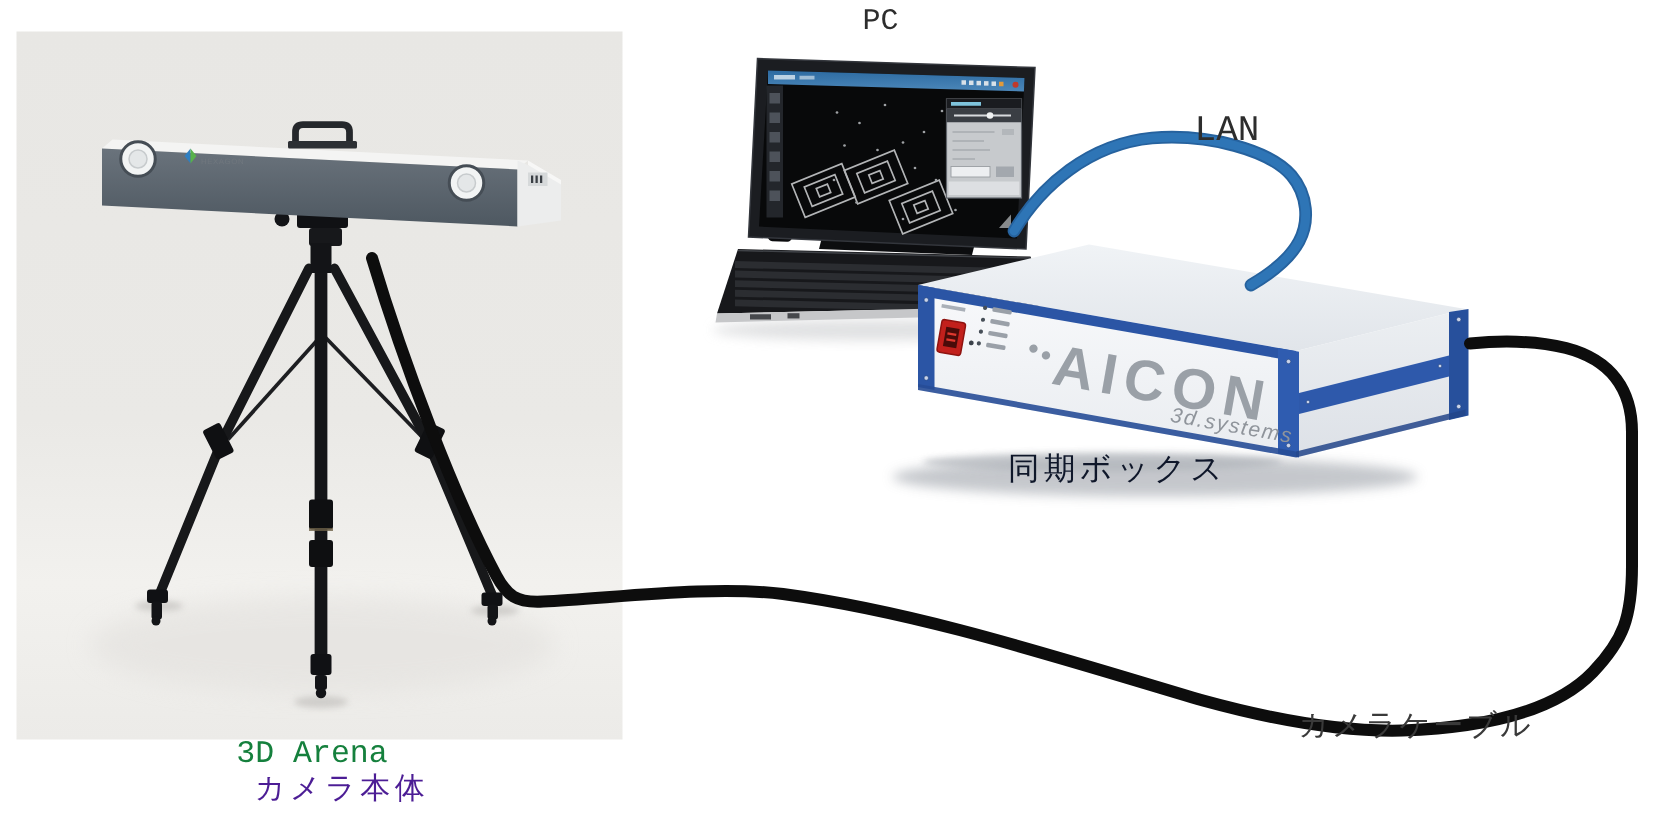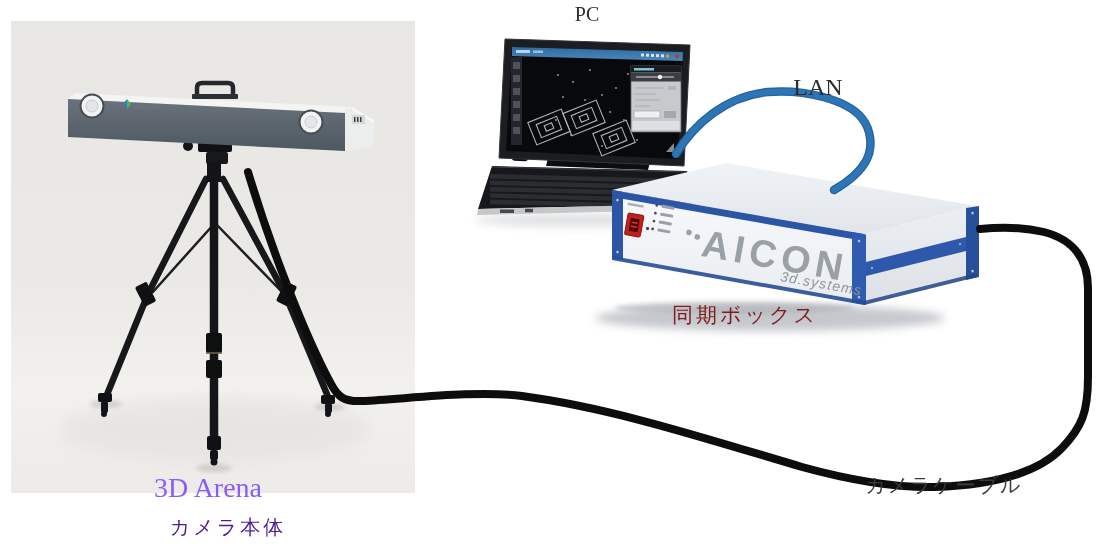--- a/index.html
+++ b/index.html
@@ -3,26 +3,26 @@
 <meta charset="utf-8">
 <style>
   html,body{margin:0;padding:0;background:#ffffff;}
   #stage{
     position:relative;width:1111px;height:556px;background:#ffffff;overflow:hidden;
     font-family:"Liberation Sans","DejaVu Sans",sans-serif;
   }
   #diagram-svg{position:absolute;left:0;top:0;}
   .label{
     position:absolute;text-align:center;color:#2d2d2d;z-index:5;
-    font-family:Liberation Serif, serif;line-height:1.15;
+    font-family:Liberation Mono, monospace;line-height:1.15;
   }
   .lbl-pc{left:547px;top:3px;width:80px;font-size:20px;}
   .lbl-lan{left:778px;top:74px;width:80px;font-size:24px;}
-  .lbl-sync{left:645px;top:303px;width:200px;font-size:21px;letter-spacing:3px;color:#7f1d1d;}
-  .lbl-arena{left:118px;top:472px;width:180px;font-size:28px;color:#8b5cf6;}
+  .lbl-sync{left:645px;top:303px;width:200px;font-size:21px;letter-spacing:3px;color:#0f172a;}
+  .lbl-arena{left:118px;top:492px;width:180px;font-size:21px;color:#15803d;}
   .lbl-body{left:128px;top:516px;width:200px;font-size:20px;letter-spacing:3px;color:#4c1d95;}
   .lbl-cable{left:844px;top:474px;width:200px;font-size:20px;letter-spacing:2px;color:#3a3a3a;}
   svg text{font-family:"Liberation Sans","DejaVu Sans",sans-serif;}
 </style>
 </head>
 <body>
 
 <div id="stage">
 
 <svg id="diagram-svg" width="1111" height="556" viewBox="0 0 1111 556">

